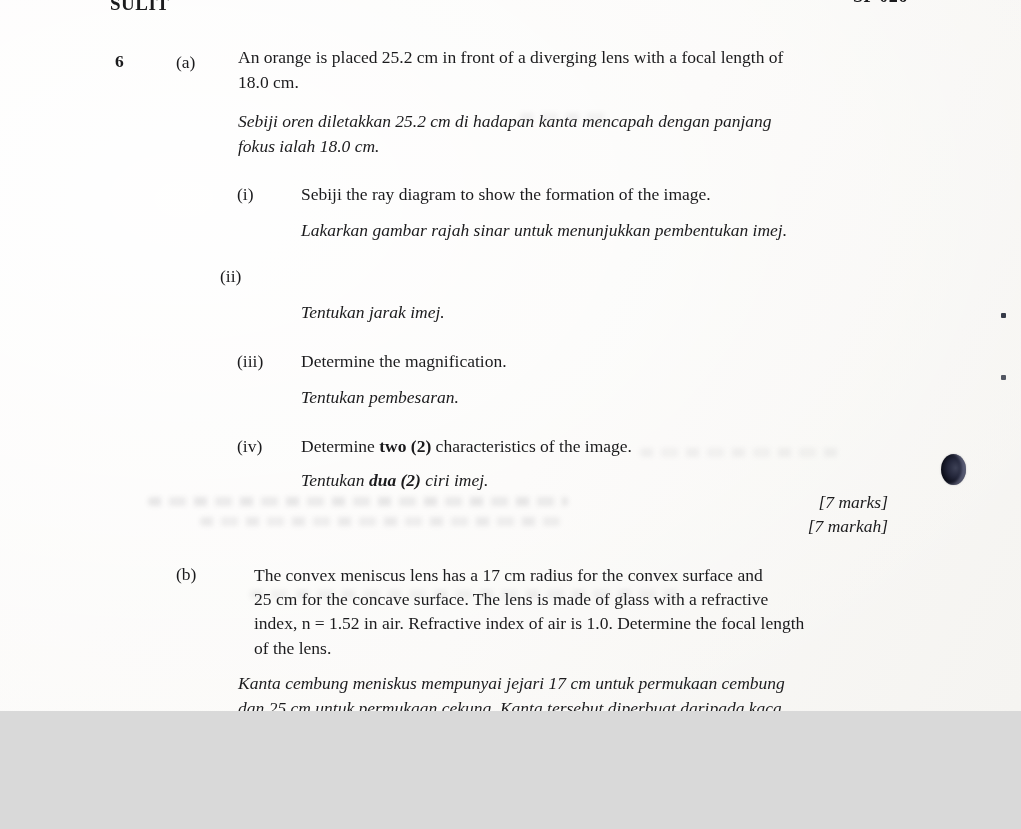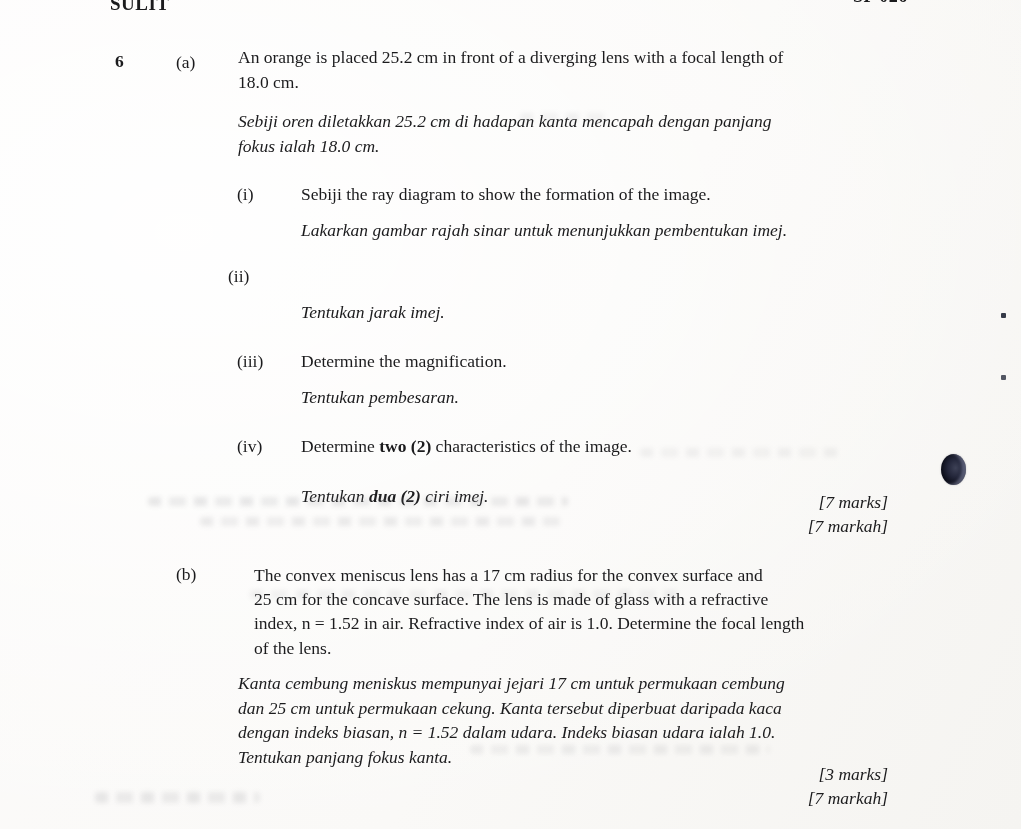--- a/index.html
+++ b/index.html
@@ -1,18 +1,18 @@
 <!DOCTYPE html>
 <html><head>
 <meta charset="utf-8">
 <style>
   html,body { margin:0; padding:0; background:#d9d9d9; }
   .page {
     position:relative;
-    width:1021px; height:829px;
+    width:1021px; height:711px;
     margin:0 auto;
     overflow:hidden;
     background:
       radial-gradient(1400px 900px at 18% 28%, rgba(255,255,255,.9), rgba(255,255,255,0) 70%),
       linear-gradient(115deg, #fcfbfa 0%, #faf9f7 55%, #f5f4f1 100%);
     font-family:"Liberation Serif", serif;
     color:#1b1b1d;
     font-size:17.5px;
   }
   .abs { position:absolute; }
@@ -54,32 +54,32 @@
   <div class="abs" style="left:176px; top:52px;">(a)</div>
   <div class="abs lines en-par" style="left:238px; top:45px;">An orange is placed 25.2 cm in front of a diverging lens with a focal length of
 18.0 cm.</div>
   <div class="abs lines ms ms-par" style="left:238px; top:109px;">Sebiji oren diletakkan 25.2 cm di hadapan kanta mencapah dengan panjang
 fokus ialah 18.0 cm.</div>
 
   <div class="abs" style="left:237px; top:184px;">(i)</div>
   <div class="abs" style="left:301px; top:184px;">Sebiji the ray diagram to show the formation of the image.</div>
   <div class="abs ms" style="left:301px; top:220px;">Lakarkan gambar rajah sinar untuk menunjukkan pembentukan imej.</div>
 
-  <div class="abs" style="left:228px; top:266px;">(ii)</div>
+  <div class="abs" style="left:220px; top:266px;">(ii)</div>
   <div class="abs ms" style="left:301px; top:302px;">Tentukan jarak imej.</div>
 
   <div class="abs" style="left:237px; top:351px;">(iii)</div>
   <div class="abs" style="left:301px; top:351px;">Determine the magnification.</div>
   <div class="abs ms" style="left:301px; top:387px;">Tentukan pembesaran.</div>
 
   <div class="abs" style="left:237px; top:436px;">(iv)</div>
   <div class="abs" style="left:301px; top:436px;">
     <span>Determine </span><span class="boldseg">two (2)</span><span> characteristics of the image.</span>
   </div>
-  <div class="abs ms" style="left:301px; top:470px;margin-top:16px;">
+  <div class="abs ms" style="left:301px; top:470px;">
     <span>Tentukan </span><span class="boldseg-ms">dua (2)</span><span> ciri imej.</span>
   </div>
 
   <div class="abs marksline" style="top:492px;">[7 marks]</div>
   <div class="abs marksline" style="top:516px;">[7 markah]</div>
 
   <div class="abs" style="left:176px; top:564px;">(b)</div>
   <div class="abs lines b-en" style="left:238px; top:563px;">The convex meniscus lens has a 17 cm radius for the convex surface and
 25 cm for the concave surface. The lens is made of glass with a refractive
 index, n = 1.52 in air. Refractive index of air is 1.0. Determine the focal length

